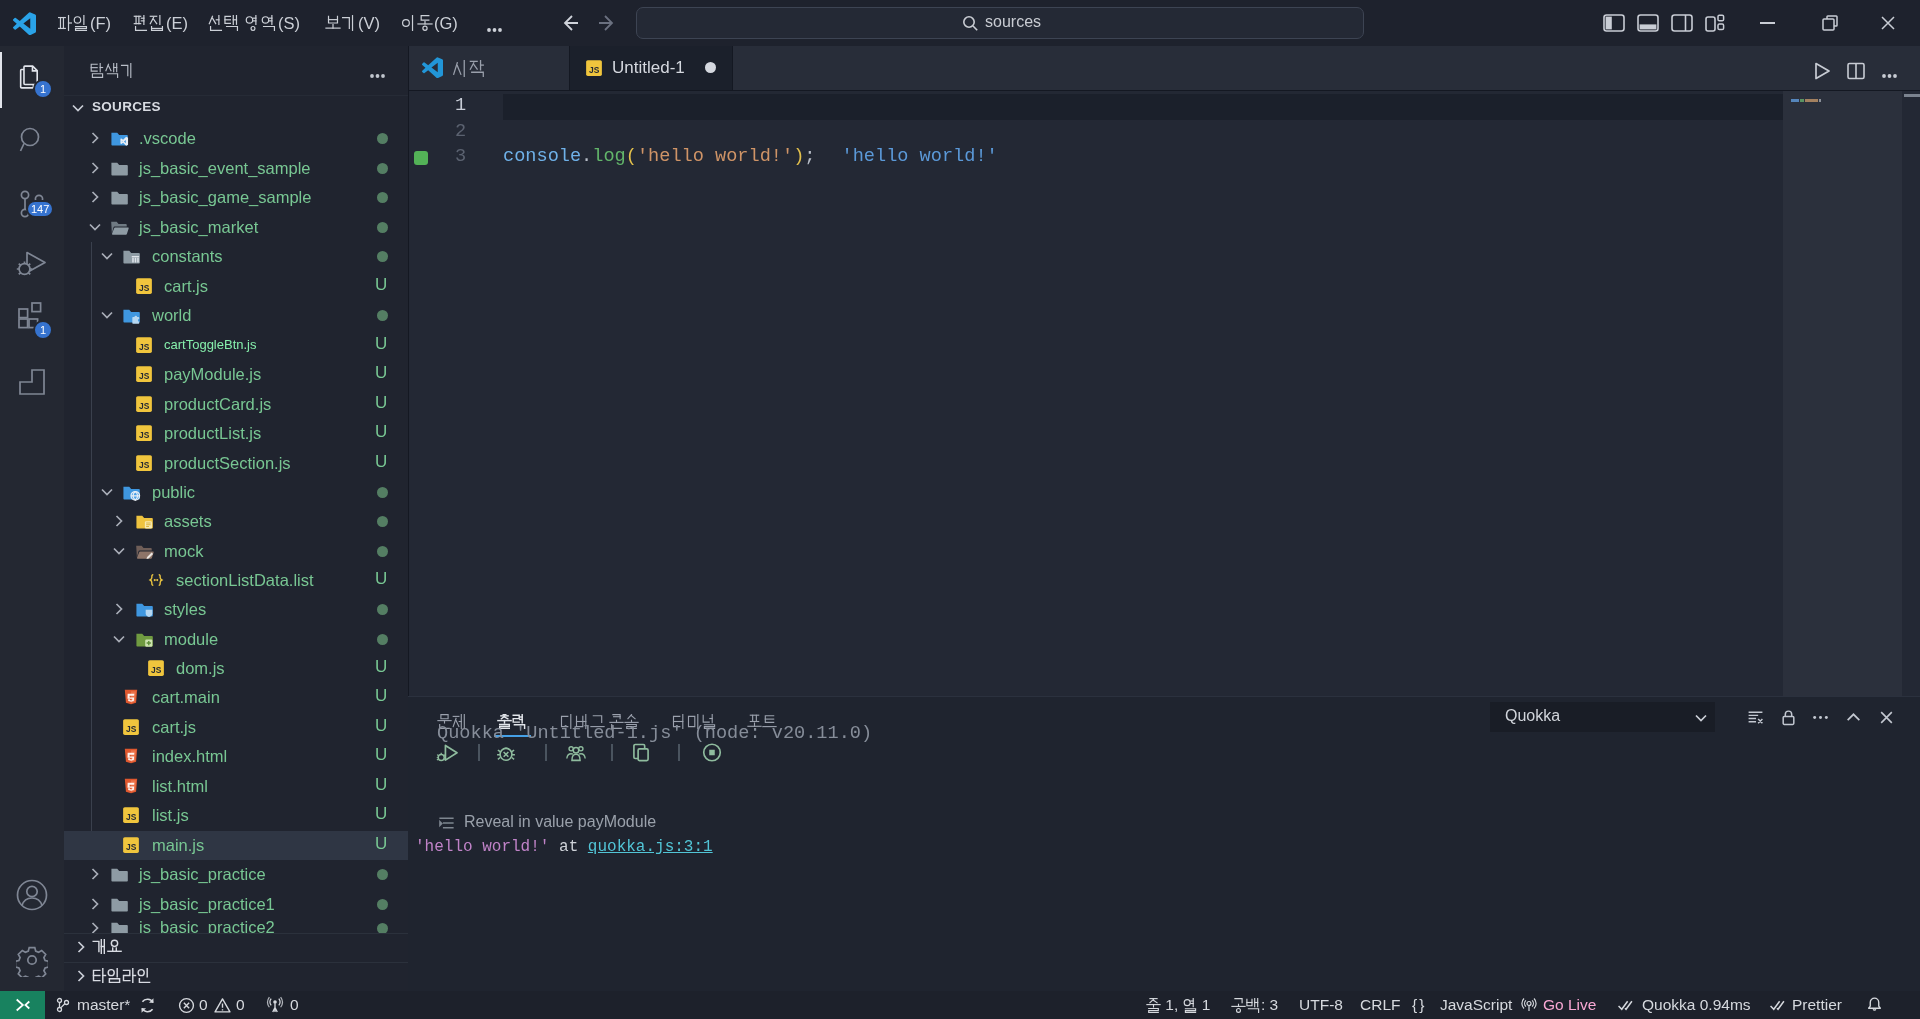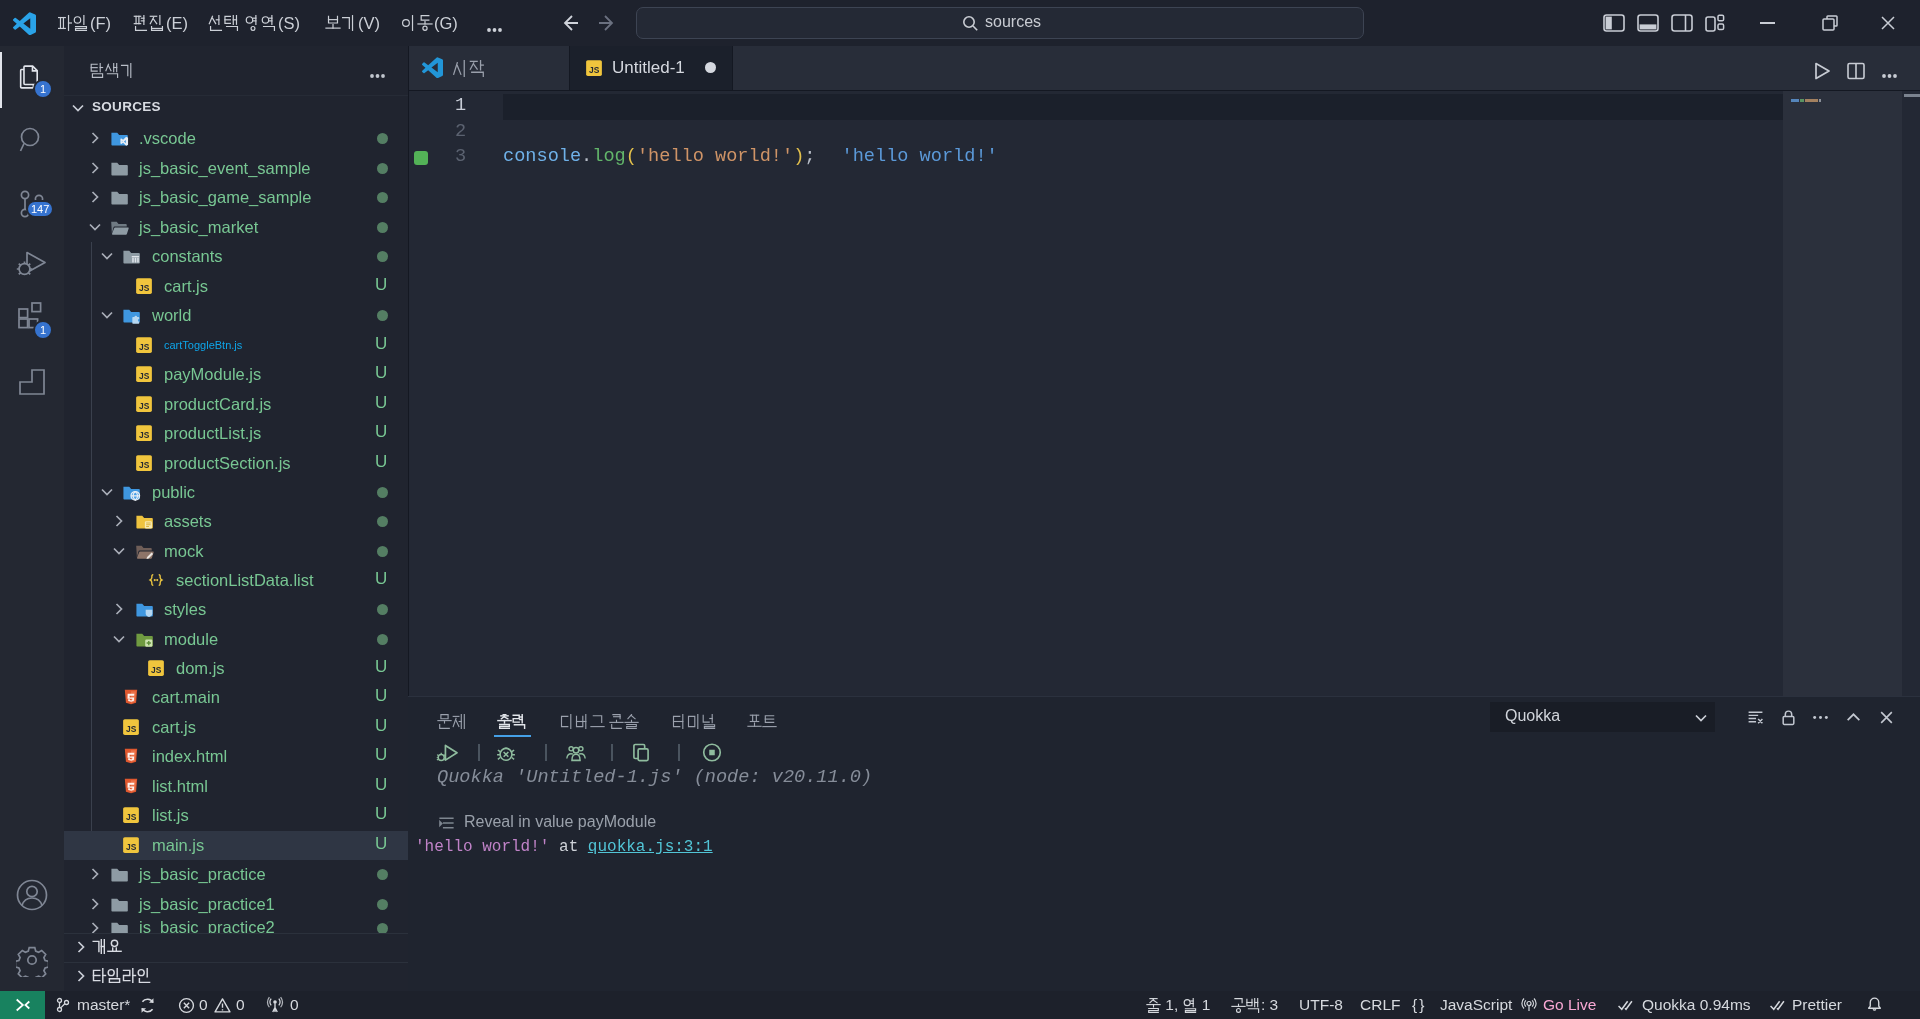--- a/index.html
+++ b/index.html
@@ -300,21 +300,21 @@
 <div class="abs " style="left:122px;top:305.5px"><svg width="19" height="19" viewBox="0 0 16 16" style="">
       <path d="M1.2 3.2h4.9l1.6 1.9h6.6a.7.7 0 0 1 .7.7v7.4a.7.7 0 0 1-.7.7H1.9a.7.7 0 0 1-.7-.7z" fill="#3f97e0"></path>
       <path d="M9.2 9.3h1.3a1.1 1.1 0 0 1 2.2 0h1.3a.5.5 0 0 1 .5.5v1.2a1.1 1.1 0 0 0 0 2.2v1.2a.5.5 0 0 1-.5.5H9.2a.5.5 0 0 1-.5-.5V9.8a.5.5 0 0 1 .5-.5z" fill="#b5d7f2"></path>
     </svg></div>
 <div class="abs" style="left:152px;top:305px;color:#78c793;font-size:16.5px;line-height:20px">world</div>
 <div class="abs" style="left:377px;top:309.5px;width:11px;height:11px;border-radius:50%;background:#547e63"></div>
 <div class="abs " style="left:135px;top:335.5px"><svg width="18" height="18" viewBox="0 0 16 16" style="">
       <rect x="1" y="1" width="14" height="14" rx="1.5" fill="#f0c53d"></rect>
       <text x="8.2" y="12" font-size="7.5" font-weight="700" fill="#252a33" text-anchor="middle" font-family="Liberation Sans">JS</text>
     </svg></div>
-<div class="abs" style="left:164px;top:335px;color:#0ea5e9;font-size:11px;line-height:20px">cartToggleBtn.js</div>
+<div class="abs" style="left:164px;top:335px;color:#86efac;font-size:13px;line-height:20px">cartToggleBtn.js</div>
 <div class="abs" style="left:375px;top:334px;color:#78c793;font-size:17px">U</div>
 <div class="abs " style="left:135px;top:364.5px"><svg width="18" height="18" viewBox="0 0 16 16" style="">
       <rect x="1" y="1" width="14" height="14" rx="1.5" fill="#f0c53d"></rect>
       <text x="8.2" y="12" font-size="7.5" font-weight="700" fill="#252a33" text-anchor="middle" font-family="Liberation Sans">JS</text>
     </svg></div>
 <div class="abs" style="left:164px;top:364px;color:#78c793;font-size:16.5px;line-height:20px">payModule.js</div>
 <div class="abs" style="left:375px;top:363px;color:#78c793;font-size:17px">U</div>
 <div class="abs " style="left:135px;top:394.5px"><svg width="18" height="18" viewBox="0 0 16 16" style="">
       <rect x="1" y="1" width="14" height="14" rx="1.5" fill="#f0c53d"></rect>
       <text x="8.2" y="12" font-size="7.5" font-weight="700" fill="#252a33" text-anchor="middle" font-family="Liberation Sans">JS</text>
@@ -700,21 +700,21 @@
       <path d="M10.8 5.2V2.9a1 1 0 0 0-1-1H3.6a1 1 0 0 0-1 1v8.7a1 1 0 0 0 1 1h2.2" fill="none" stroke="#8fbc9e" stroke-width="1.25"></path>
     </svg></div>
 <div class="abs " style="left:701px;top:742px"><svg width="22" height="21" viewBox="0 0 16 16" style="">
       <circle cx="8" cy="8" r="6.3" fill="none" stroke="#8fbc9e" stroke-width="1.25"></circle>
       <rect x="5.9" y="5.9" width="4.2" height="4.2" fill="#8fbc9e"></rect>
     </svg></div>
 <div class="abs" style="left:478px;top:744px;width:1.5px;height:17px;background:#4a545f"></div>
 <div class="abs" style="left:545px;top:744px;width:1.5px;height:17px;background:#4a545f"></div>
 <div class="abs" style="left:611px;top:744px;width:1.5px;height:17px;background:#4a545f"></div>
 <div class="abs" style="left:678px;top:744px;width:1.5px;height:17px;background:#4a545f"></div>
-<div class="abs mono" style="left:437px;top:767px;color:#868d99;font-size:18.6px;font-style:italic;white-space:pre">Quokka 'Untitled-1.js' (node: v20.11.0)</div>
+<div class="abs mono" style="left:437px;top:723px;color:#868d99;font-size:18.6px;white-space:pre">Quokka 'Untitled-1.js' (node: v20.11.0)</div>
 <div class="abs " style="left:437px;top:814px"><svg width="19" height="19" viewBox="0 0 16 16" style="">
       <path d="M2 3.5h12M5 7.5h9M5 11.5h9M2.5 6.5 4 8 2.5 9.5z" stroke="#7e8690" stroke-width="1.3" fill="none"></path>
     </svg></div>
 <div class="abs" style="left:464px;top:813px;color:#9aa1ab;font-size:16px">Reveal in value payModule</div>
 <div class="abs mono" style="left:415px;top:838px;font-size:16px;white-space:pre"><span style="color:#c083c8">'hello world!'</span><span style="color:#ced2d8"> at </span><span style="color:#52c5d6;text-decoration:underline">quokka.js:3:1</span></div>
 <div class="abs" style="left:1490px;top:702px;width:225px;height:30px;background:#191d26"></div>
 <div class="abs" style="left:1505px;top:707px;color:#d0d4da;font-size:16px">Quokka</div>
 <div class="abs " style="left:1693px;top:710px"><svg width="16" height="16" viewBox="0 0 16 16" style="">
       <path d="M3 5.5 8 10.5 13 5.5" stroke="#ccd0d8" stroke-width="1.7" fill="none"></path>
     </svg></div>

